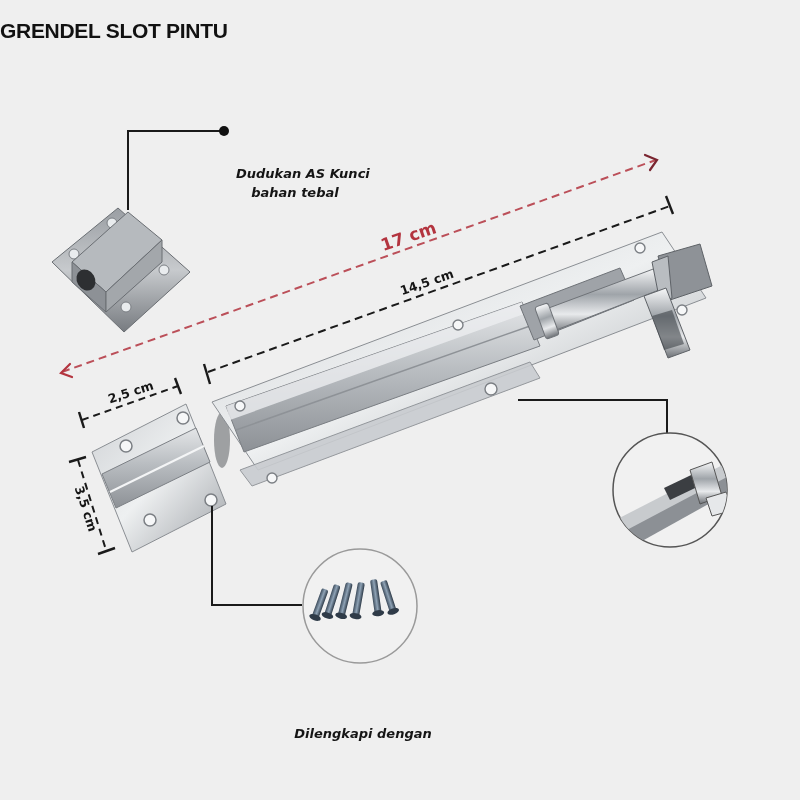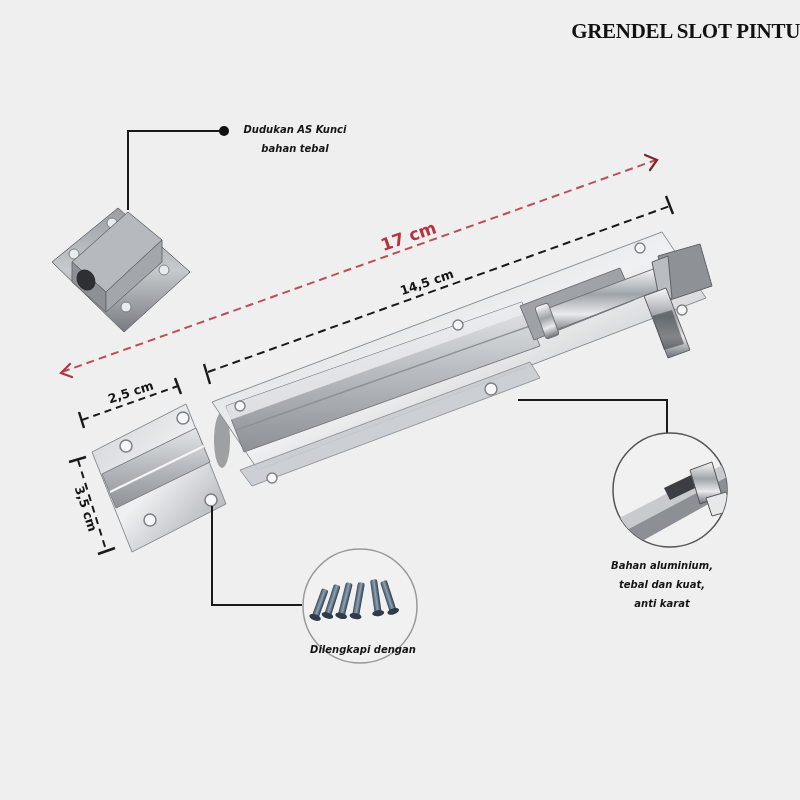--- a/index.html
+++ b/index.html
@@ -15,45 +15,46 @@
     width: 800px;
     height: 800px;
     background: #efefef;
     font-family: "DejaVu Sans", sans-serif;
   }
   .title {
     position: absolute;
     left: 0;
     top: 14px;
     width: 800px;
-    text-align: right;
-    font-family: Liberation Serif, serif;
+    text-align: left;
+    font-family: Liberation Sans, sans-serif;
     font-weight: 700;
     font-size: 21px;
     line-height: 34px;
     color: #111;
     letter-spacing: -0.3px;
   }
   .title div { display: block; }
   svg.art {
     position: absolute;
     left: 0;
     top: 0;
     width: 800px;
     height: 800px;
   }
   .callout {
     position: absolute;
     font-family: "DejaVu Sans", sans-serif;
     font-style: italic;
     font-weight: 700;
-    font-size: 10px;
+    font-size: 13px;
     line-height: 19px;
     color: #151515;
     text-align: center;
+    margin-top: 44px;
   }
   .callout div { display: block; white-space: nowrap; }
   .dim {
     position: absolute;
     font-family: "DejaVu Sans", sans-serif;
     font-weight: 600;
     white-space: nowrap;
     transform-origin: left top;
   }
 </style>
@@ -246,23 +247,18 @@
 
   <div class="dim" style="left:106px; top:392px; font-size:12.5px; color:#151515; transform: rotate(-18deg);">2,5 cm</div>
 
   <div class="dim" style="left:86px; top:484px; font-size:12.5px; color:#151515; transform: rotate(72deg);">3,5 cm</div>
 
   <div class="callout" style="left:236px; top:120px; width:118px;">
     <div>Dudukan AS Kunci</div>
     <div>bahan tebal</div>
   </div>
 
-  <div class="callout" style="left:283px; top:640px; width:160px;">
+  <div class="callout" style="left:283px; top:680px; width:160px;">
     <div>Dilengkapi dengan</div>
   </div>
 
-  <div class="callout" style="left:587px; top:556px; width:150px;">
-    <div>Bahan aluminium,</div>
-    <div>tebal dan kuat,</div>
-    <div>anti karat</div>
-  </div>
 
 </div>
 
 </body></html>

